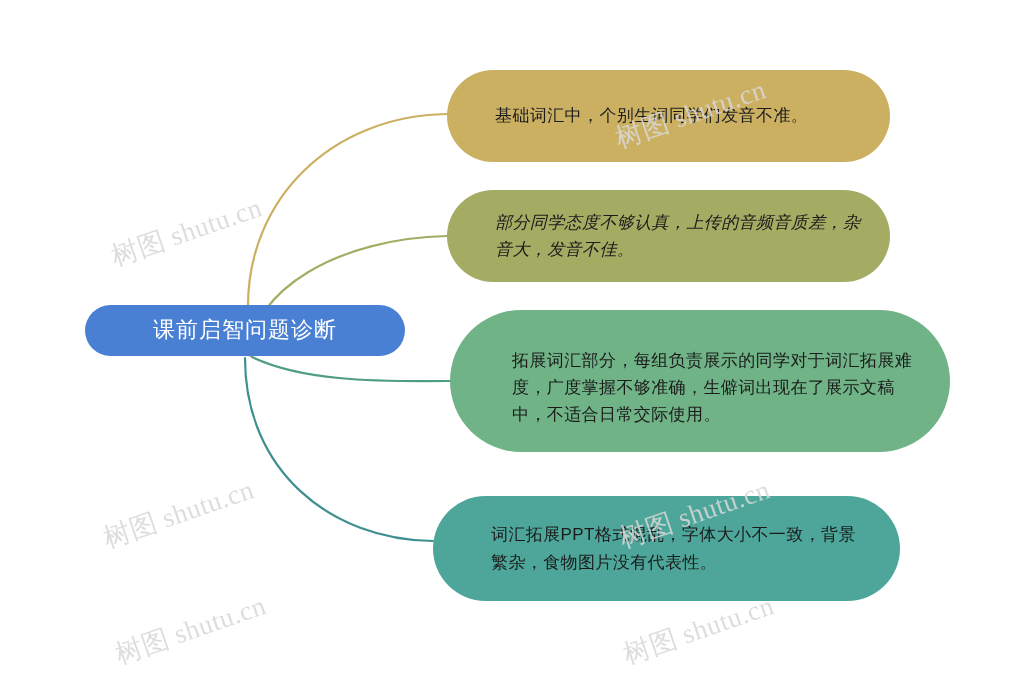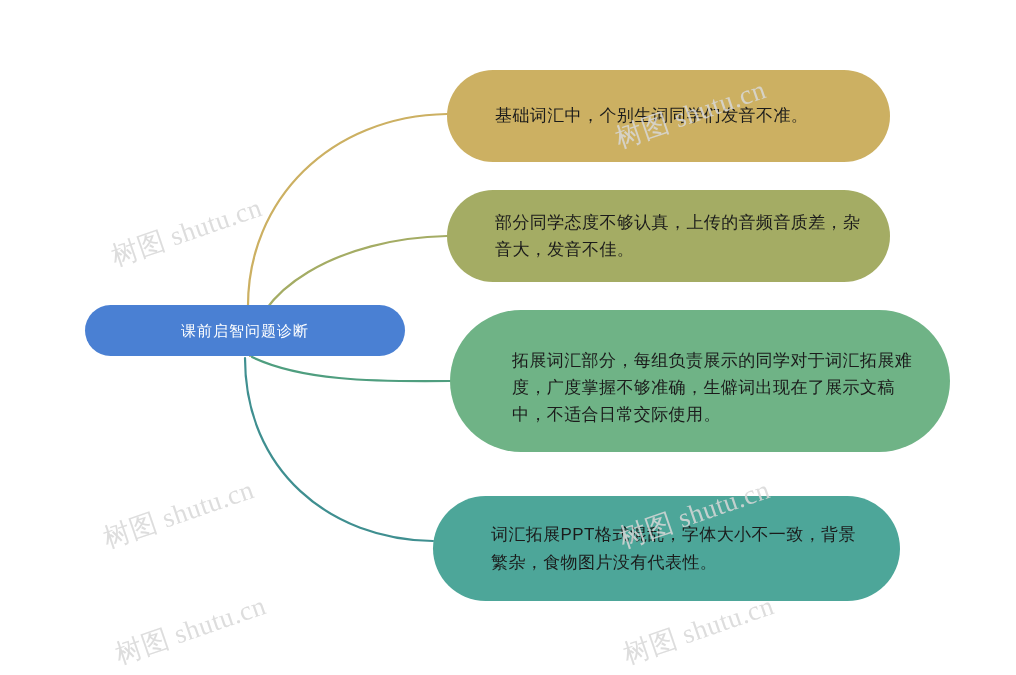--- a/index.html
+++ b/index.html
@@ -58,21 +58,21 @@
     left: 85px;
     top: 305px;
     width: 320px;
     height: 51px;
     background: #4a80d3;
     border-radius: 26px;
     justify-content: center;
   }
   #root-node .node-text {
     color: #ffffff;
-    font-size: 15px;
+    font-size: 22px;
     text-align: center;
     line-height: 1.2;
     letter-spacing: 1px;
   }
   .branch-text {
     color: #1b1b1b;
     font-size: 17px;
     letter-spacing: 0.4px;
   }
   #branch-node-0 {
@@ -127,21 +127,21 @@
 
   <div class="node" id="root-node" style="background: rgb(74, 128, 211);">
     <span class="node-text" style="color: rgb(255, 255, 255);">课前启智问题诊断</span>
   </div>
 
   <div class="node" id="branch-node-0" style="background: rgb(204, 176, 98);">
     <span class="node-text branch-text" style="color: rgb(27, 27, 27);">基础词汇中，个别生词同学们发音不准。</span>
   </div>
 
   <div class="node" id="branch-node-1" style="background: rgb(164, 172, 100);">
-    <span class="node-text branch-text" style="color: rgb(27, 27, 27);">部分同学态度不够认真，上传的音频音质差，杂音大，发音不佳。</span>
+    <span class="node-text branch-text" style="color: rgb(27, 27, 27); font-style: italic;">部分同学态度不够认真，上传的音频音质差，杂音大，发音不佳。</span>
   </div>
 
   <div class="node" id="branch-node-2" style="background: rgb(111, 179, 134);">
     <span class="node-text branch-text" style="color: rgb(27, 27, 27);">拓展词汇部分，每组负责展示的同学对于词汇拓展难度，广度掌握不够准确，生僻词出现在了展示文稿中，不适合日常交际使用。</span>
   </div>
 
   <div class="node" id="branch-node-3" style="background: rgb(77, 166, 153);">
     <span class="node-text branch-text" style="color: rgb(27, 27, 27);">词汇拓展PPT格式混乱，字体大小不一致，背景繁杂，食物图片没有代表性。</span>
   </div>
 

